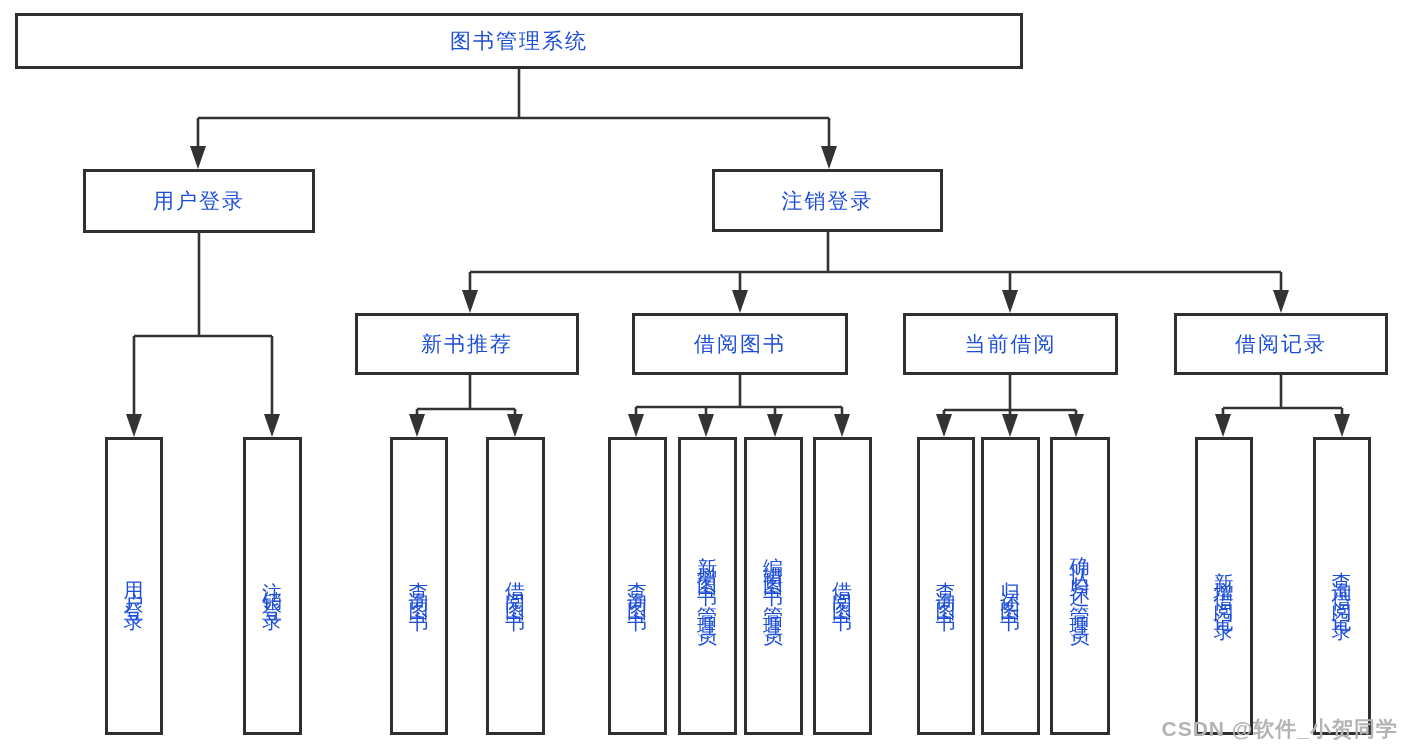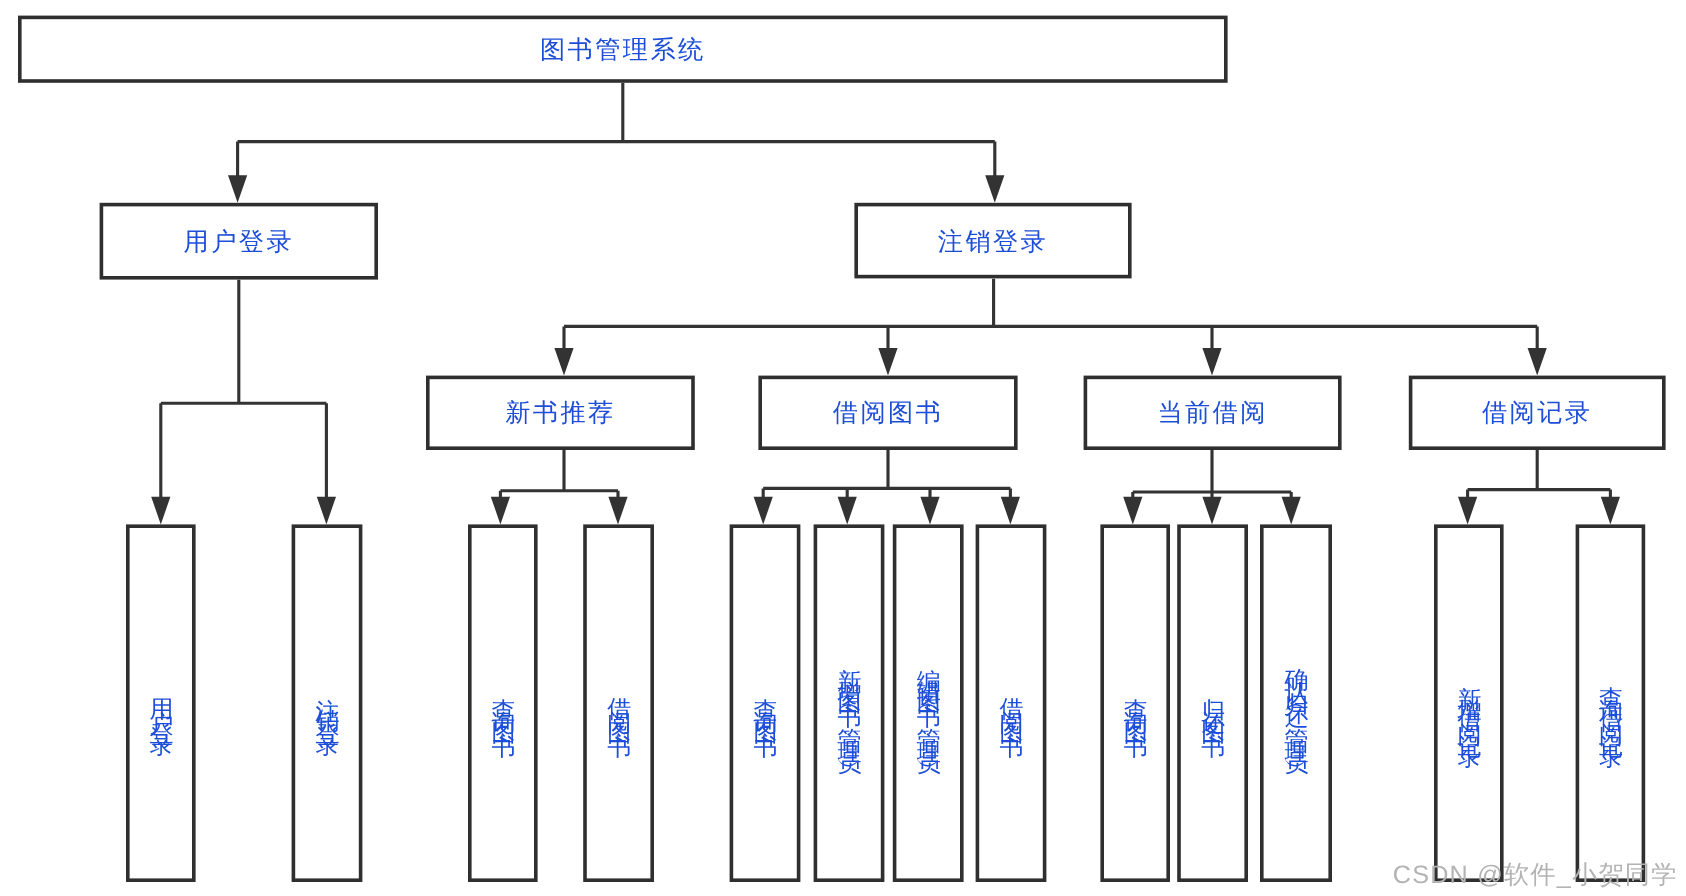--- a/index.html
+++ b/index.html
@@ -14,21 +14,21 @@
     position:absolute;box-sizing:border-box;border:3px solid #2f2f2f;background:#ffffff;
     display:flex;align-items:center;justify-content:center;color:#1d4ed8;
   }
   .h{font-size:21px;letter-spacing:2px;white-space:nowrap;}
   .v{
     writing-mode:vertical-rl;text-orientation:mixed;
     font-size:20px;letter-spacing:10px;line-height:1;
   }
   .watermark{
     position:absolute;right:7px;bottom:4px;font-size:21px;color:#b3b3b3;
-    letter-spacing:1px;white-space:nowrap;
+    letter-spacing:1px;white-space:nowrap;font-weight:bold;
   }
 </style>
 </head>
 <body>
 
 <div class="canvas">
 
   <svg class="connectors" viewBox="0 0 1405 747" xmlns="http://www.w3.org/2000/svg" aria-hidden="true">
 
     <path class="ln" d="M519 69 V118 M198 118 H829 M198 118 V148 M829 118 V148"></path>

